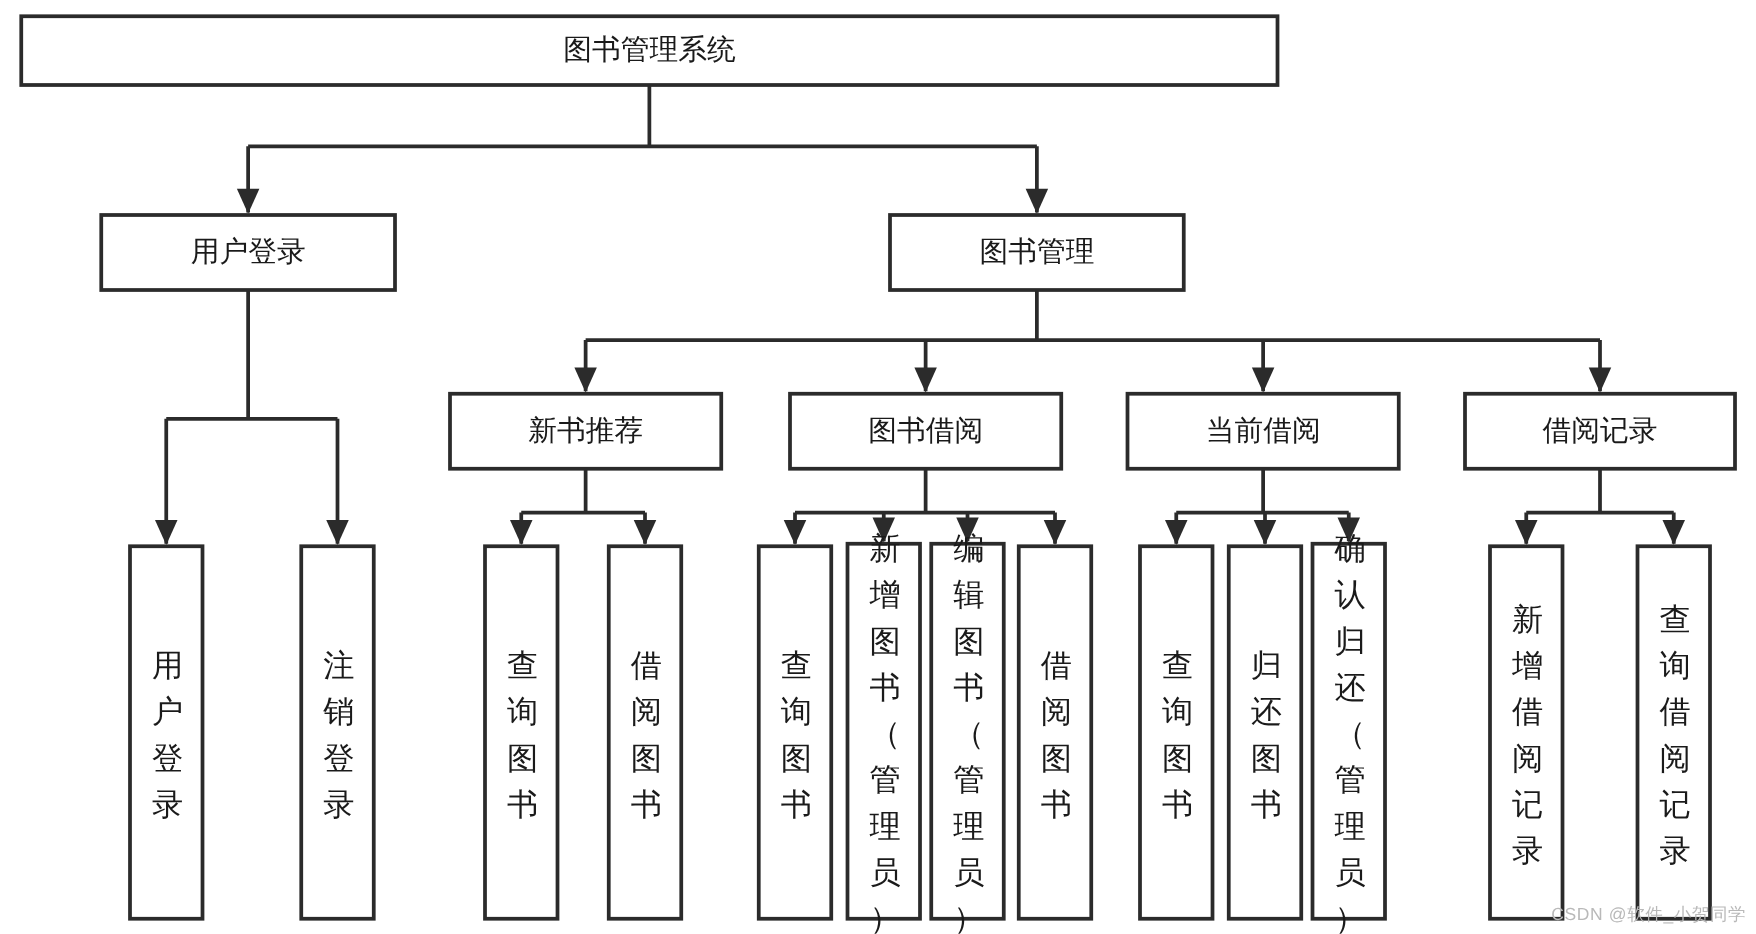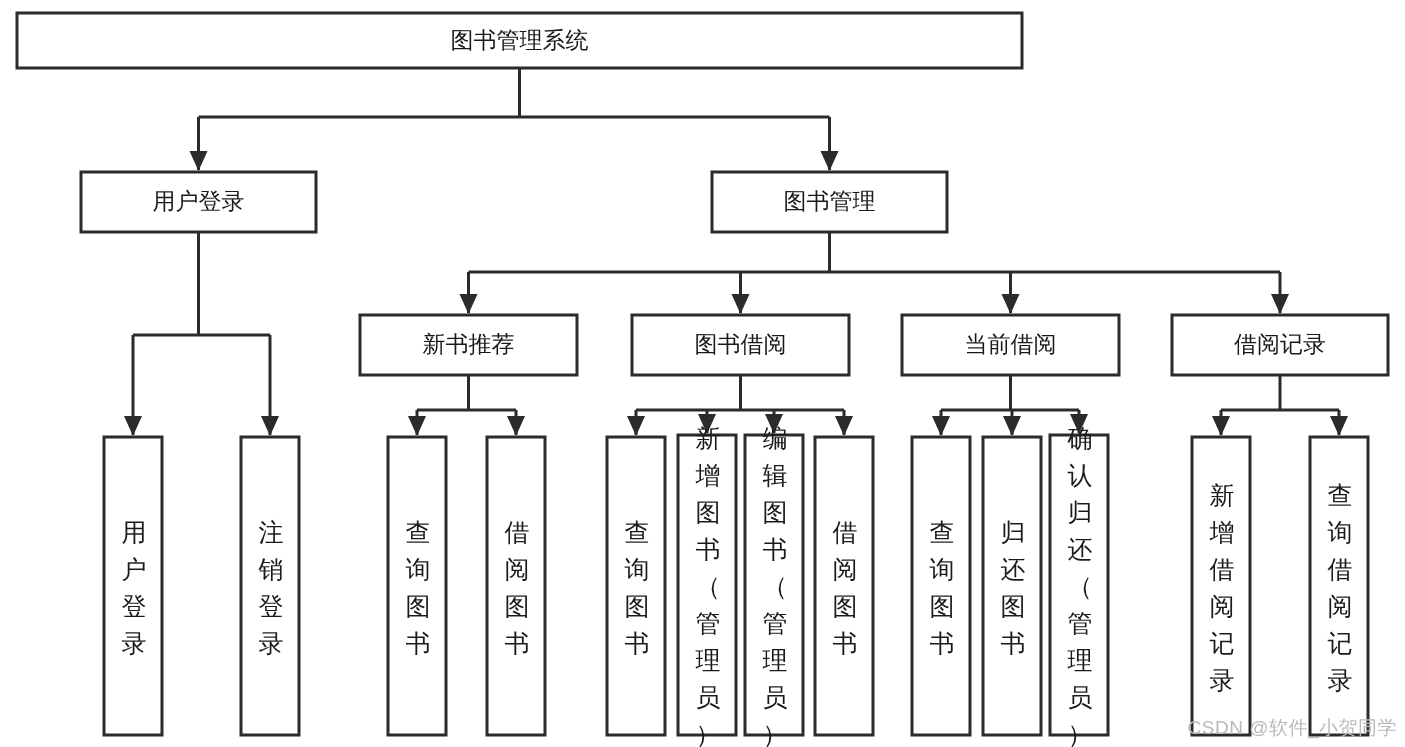--- a/index.html
+++ b/index.html
@@ -49,21 +49,21 @@
     font-family: "Liberation Sans", "DejaVu Sans", sans-serif;
     font-size: 25px;
     fill: #1a1a1a;
     text-anchor: middle;
   }
   .watermark {
     position: absolute;
     right: 8px;
     bottom: 6px;
     font-family: "Liberation Sans", "DejaVu Sans", sans-serif;
-    font-size: 19px;
+    font-size: 14px;
     color: #b9b9b9;
     white-space: nowrap;
     pointer-events: none;
     letter-spacing: 0.5px;
   }
 </style>
 </head>
 <body>
 
 <div id="diagram-root">

